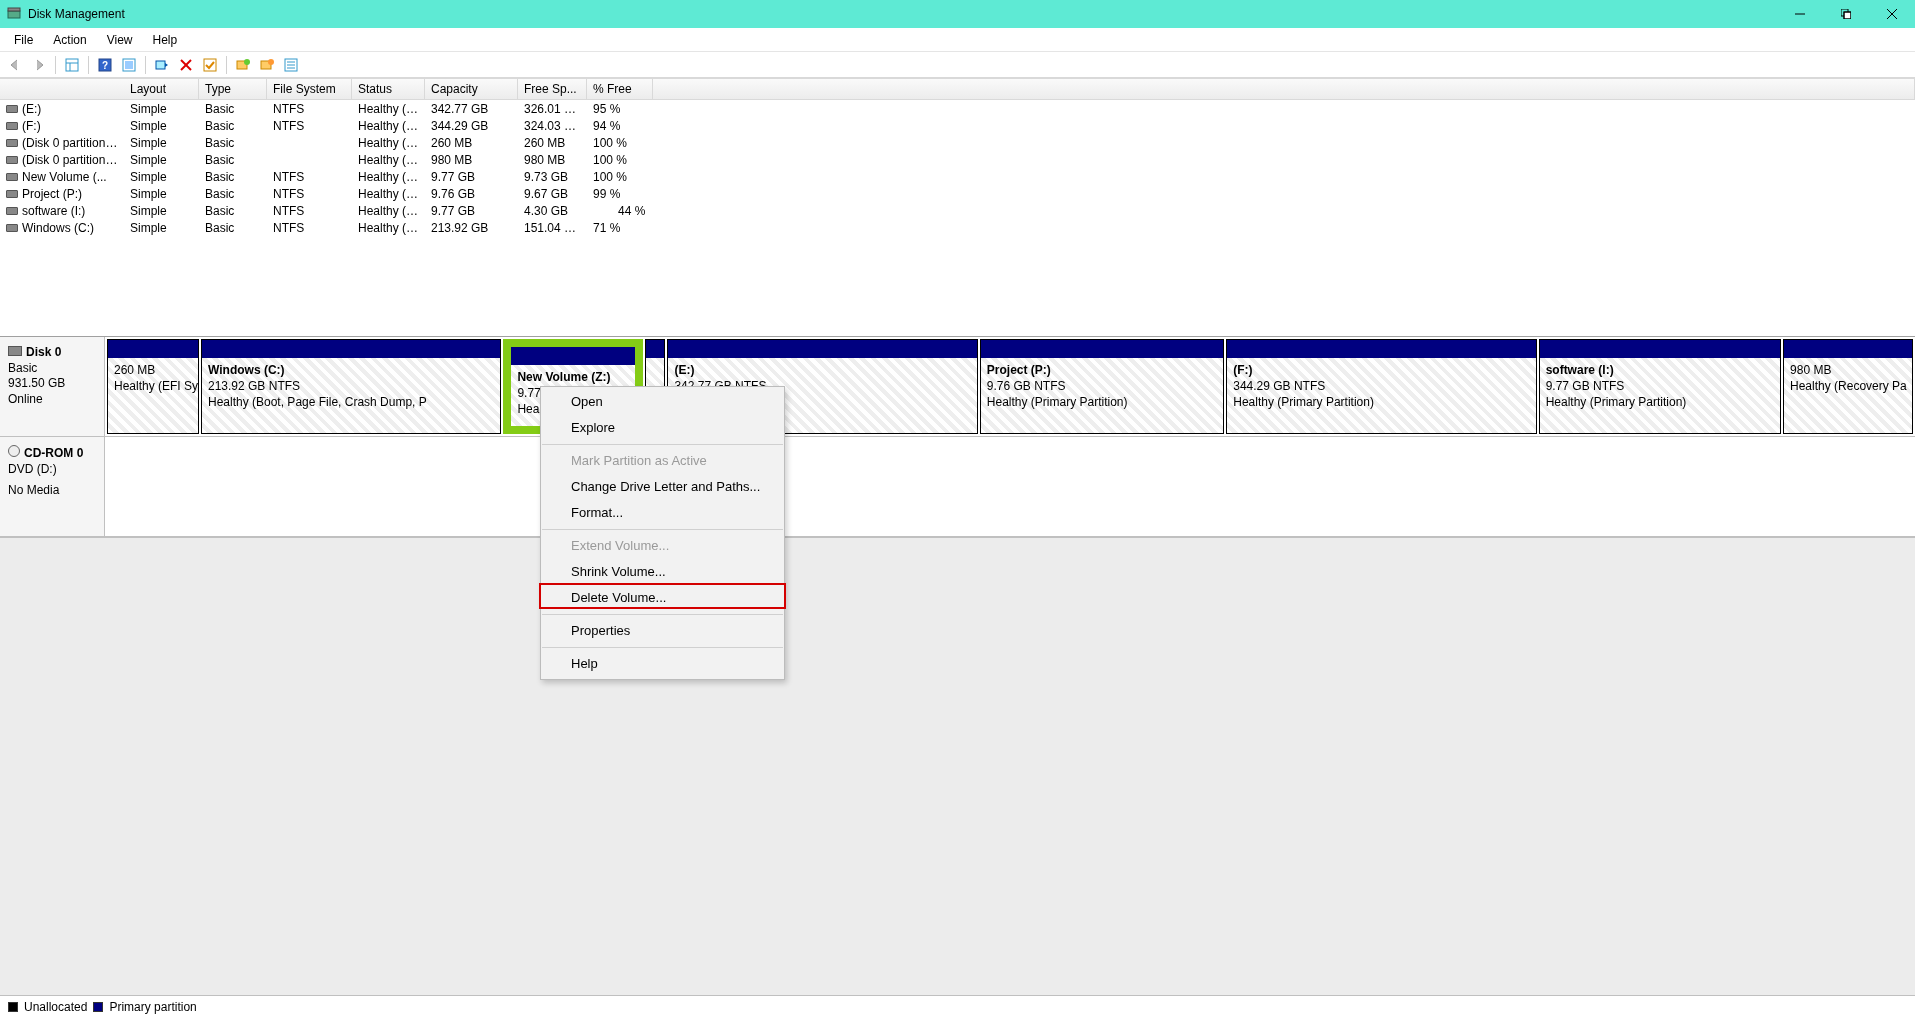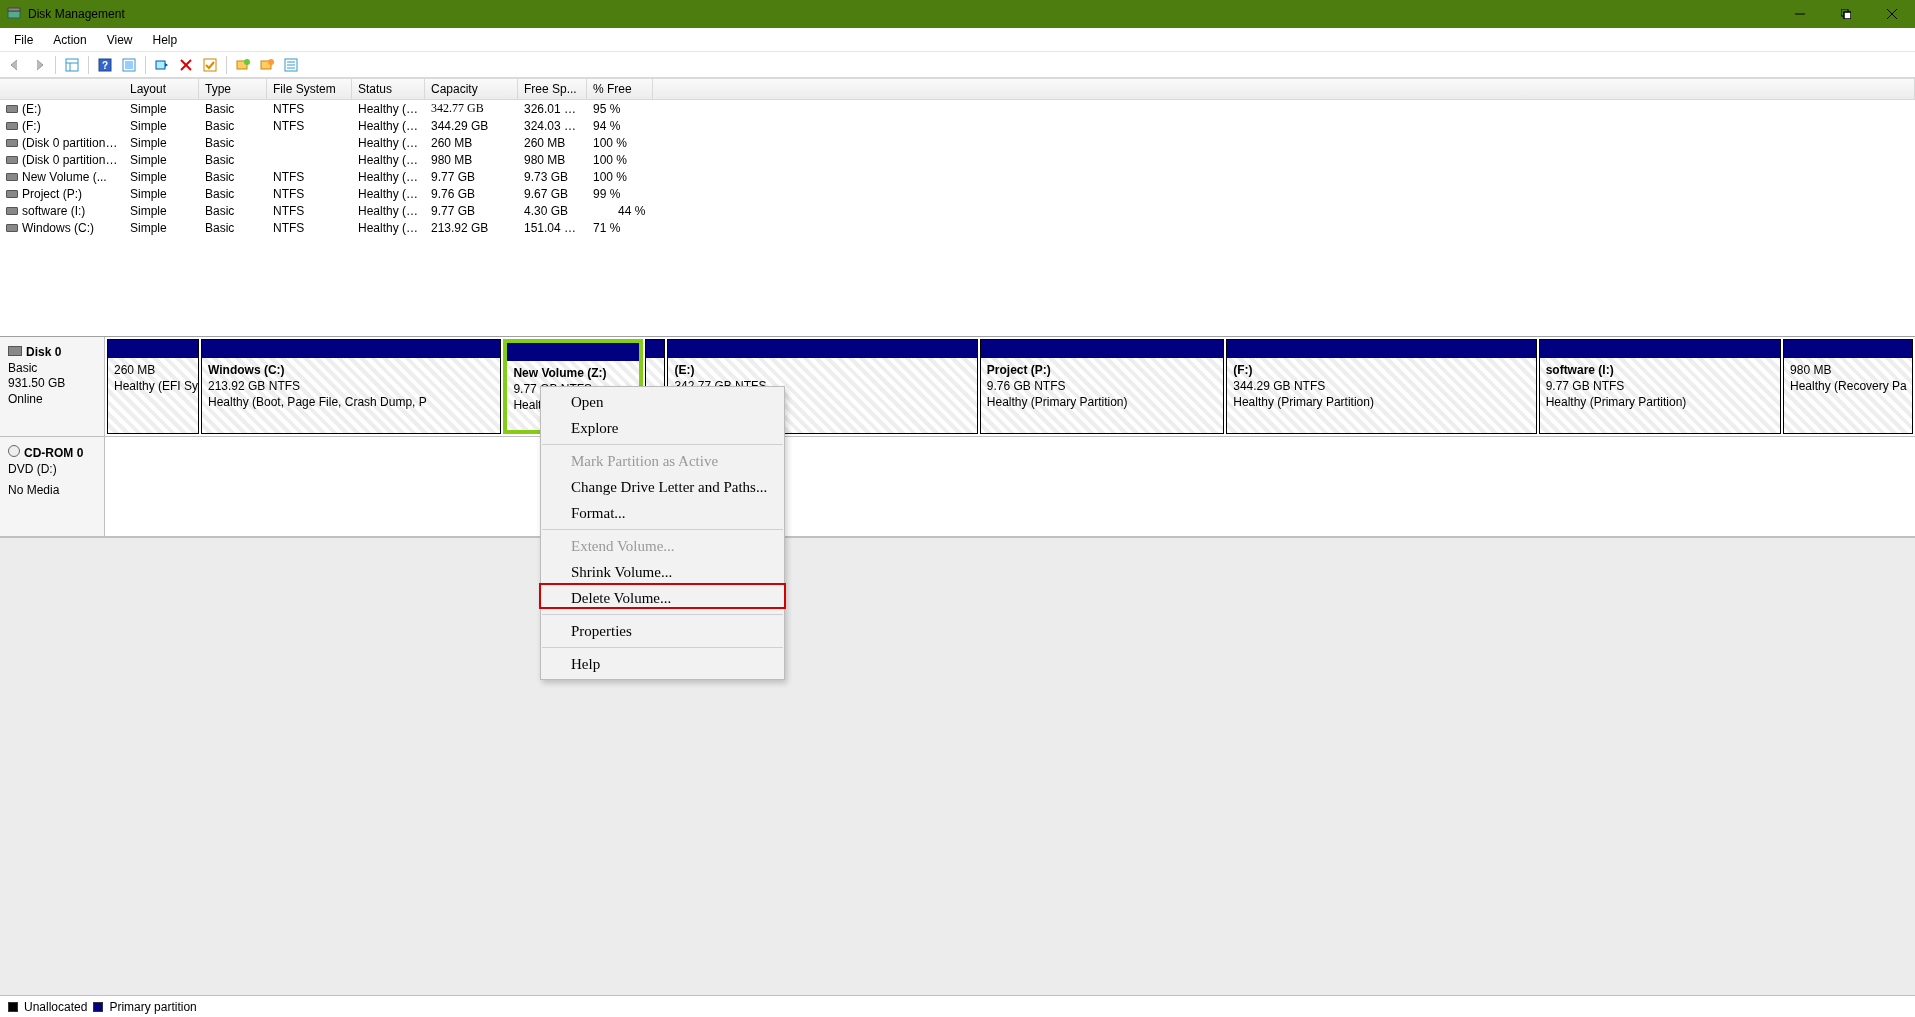--- a/index.html
+++ b/index.html
@@ -1,19 +1,19 @@
 <!DOCTYPE html>
 <html><head>
 <meta charset="utf-8">
 <style>
   * { box-sizing: border-box; margin: 0; padding: 0; font-family: "Segoe UI", Tahoma, sans-serif; }
   body { background: #fff; font-size: 12px; color: #000; overflow: hidden; }
 
   
-  .titlebar { display:flex; align-items:center; height:28px; background:#4d7c0f; border-bottom:0; }
+  .titlebar { display:flex; align-items:center; height:28px; background:#5eead4; border-bottom:0; }
   .titlebar .appicon { width:16px; height:16px; margin:0 6px; display:flex; align-items:center; justify-content:center; }
   .titlebar .title { font-size:12px; }
   .titlebar .spacer { flex:1; }
   .winbtn { width:46px; height:28px; display:flex; align-items:center; justify-content:center; }
   .winbtn svg { width:10px; height:10px; stroke:#000; stroke-width:1; fill:none; }
 
   
   .menubar { display:flex; height:24px; align-items:center; border-bottom:1px solid #e5e5e5; padding:0 4px; }
   .menubar .item { padding:2px 10px; font-size:12px; }
 
@@ -40,30 +40,30 @@
   .diskinfo .diskicon { width:14px; height:10px; background:#888; border:1px solid #555; display:inline-block; margin-right:4px; }
   .diskinfo .cd { border-radius:50%; width:12px; height:12px; background:#eee; border:1px solid #666; }
   .diskinfo .name { font-weight:bold; font-size:12px; }
   .diskinfo div { font-size:12px; line-height:1.3; }
   .partrow { flex:1; display:flex; padding:0; position:relative; }
   .partbox { border:1px solid #000; margin:2px 2px 2px 0; display:flex; flex-direction:column; position:relative; background:#fff; }
   .partbox:first-child { margin-left:2px;}
   .partbox .stripe { height:18px; background:#000080; flex-shrink:0; }
   .partbox .plabel { padding:4px 6px; font-size:12px; line-height:1.35; overflow:hidden; white-space:nowrap; }
   .partbox .plabel b { font-weight:bold; }
-  .partbox.selected { border:4px solid #84cc16;justify-content:flex-end; }
+  .partbox.selected { border:8px solid #84cc16;justify-content:flex-end; }
   .partbox.selected .plabel { position:relative; }
   .hatched .plabel { background: repeating-linear-gradient(45deg,#fff,#fff 4px,#eee 4px,#eee 8px); flex:1;}
   .partbox.selected.hatched .plabel { background: repeating-linear-gradient(45deg,#fff,#fff 4px,#eee 4px,#eee 8px);}
 
   .bottomarea { background:#ececec; border-top:1px solid #c0c0c0; flex:1;}
 
   
   .ctxmenu { position:absolute; top:386px; left:540px; width:245px; background:#f2f2f2; border:1px solid #bcbcbc; box-shadow:2px 3px 6px rgba(0,0,0,0.2); padding:2px 0; z-index:50;}
-  .ctxmenu .mi { padding:4px 14px 4px 30px; font-size:15px; line-height:18px; position:relative;font-family:Liberation Serif, serif;}
+  .ctxmenu .mi { padding:4px 14px 4px 30px; font-size:13px; line-height:18px; position:relative;}
   .ctxmenu .mi.disabled { color:#9a9a9a; }
   .ctxmenu .msep { height:1px; background:#d0d0d0; margin:3px 1px; }
   .redbox { border:2px solid #d40000; position:absolute; }
 
   
   .legendbar { position:fixed; bottom:0; left:0; right:0; height:22px; border-top:1px solid #c0c0c0; background:#fff; display:flex; align-items:center; padding:0 8px; gap:6px; font-size:12px;}
   .swatch { width:10px; height:10px; display:inline-block; border:1px solid #333;}
 
   .main { display:flex; flex-direction:column; height:100vh; }
   .middlegap { height:100px; background:#fff; }
@@ -195,21 +195,21 @@
       <div class="col" style="flex: 1 1 0%;"></div>
     </div>
 
   <div class="listbody" id="listbody">
       <div class="row">
         <div class="cell" style="width: 124px;"><span class="volicon"></span>(E:)</div>
         <div class="cell" style="width: 75px;">Simple</div>
         <div class="cell" style="width: 68px;">Basic</div>
         <div class="cell" style="width: 85px;">NTFS</div>
         <div class="cell" style="width: 73px;">Healthy (P...</div>
-        <div class="cell" style="width: 93px; font-family: Liberation Serif, serif;">342.77 GB</div>
+        <div class="cell" style="width: 93px;">342.77 GB</div>
         <div class="cell" style="width: 69px;">326.01 GB</div>
         <div class="cell" style="width: 66px;">95 %</div>
       </div>
       <div class="row">
         <div class="cell" style="width: 124px;"><span class="volicon"></span>(F:)</div>
         <div class="cell" style="width: 75px;">Simple</div>
         <div class="cell" style="width: 68px;">Basic</div>
         <div class="cell" style="width: 85px;">NTFS</div>
         <div class="cell" style="width: 73px;">Healthy (P...</div>
         <div class="cell" style="width: 93px;">344.29 GB</div>

